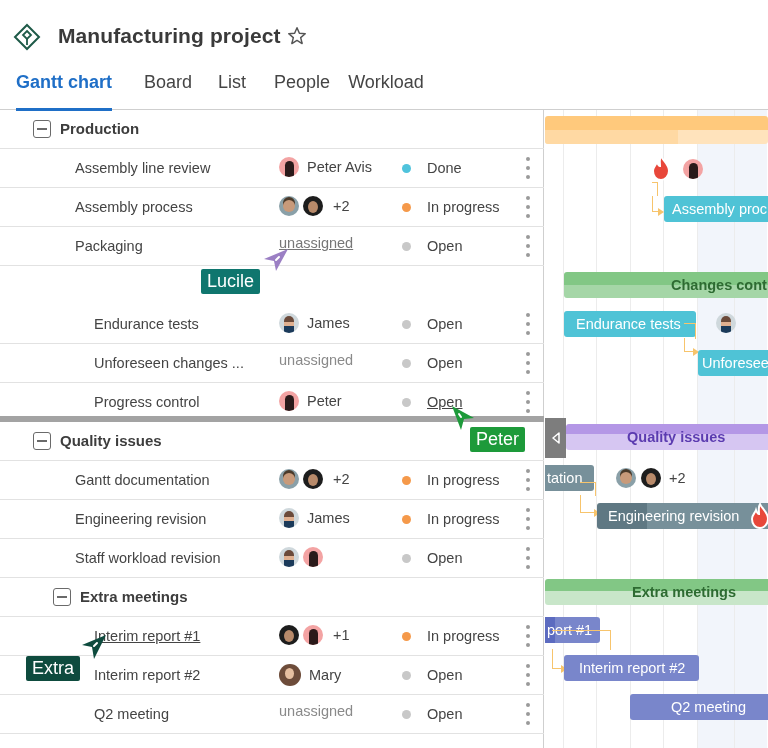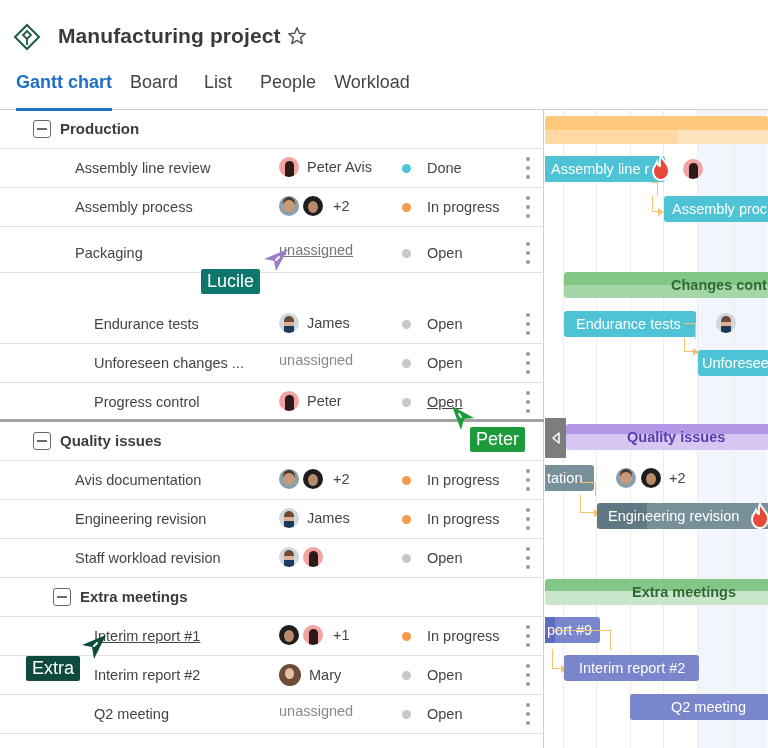--- a/index.html
+++ b/index.html
@@ -10,21 +10,21 @@
   .logo { position: absolute; left: 13px; top: 23px; width: 28px; height: 28px; }
   .title { position: absolute; left: 58px; top: 24px; font-size: 21px; font-weight: bold; color: #3a3a3a; letter-spacing: 0.1px; }
   .star { position: absolute; left: 286px; top: 25px; width: 22px; height: 22px; cursor: pointer; }
   .tabs { position: absolute; left: 0; top: 66px; height: 44px; display: flex; }
   .tab { position: relative; font-size: 18px; color: #454545; padding: 6px 0 0 0; margin-left: 16px; margin-right: 12px; cursor: pointer; height: 44px; }
   .tab.active { color: #1f6fc7; font-weight: bold; }
   .tab.active::after { content: ""; position: absolute; left: 0; right: 0; bottom: -1px; height: 3px; background: #1f6fc7; }
 
   .grid-left { position: absolute; left: 0; top: 110px; width: 544px; height: 638px; border-right: 1px solid #cfcfcf; }
   .row { position: absolute; left: 0; width: 544px; height: 39px; border-bottom: 1px solid #e2e2e2; display: flex; align-items: center; font-size: 15px; }
-  .row.group-top { border-bottom: 3px solid #a3a3a3; }
+  .row.group-top { border-bottom: 6px solid #a3a3a3; }
   .collapse-box { position: absolute; width: 18px; height: 18px; border: 1.5px solid #6a6a6a; border-radius: 3px; top: 10px; }
   .collapse-box::after { content: ""; position: absolute; left: 3px; right: 3px; top: 7px; height: 1.5px; background: #6a6a6a; }
   .group-label { position: absolute; top: 10px; font-size: 15px; font-weight: bold; color: #3d3d3d; }
   .task-name { position: absolute; top: 11px; color: #444; font-size: 14.5px; }
   .task-name.underline { text-decoration: underline; }
   .assignee { position: absolute; left: 279px; top: 8px; display: flex; align-items: center; gap: 4px; font-size: 14.5px; color: #444; }
   .assignee .name { margin-left: 4px; }
   .assignee .unassigned { color: #8a8a8a; }
   .assignee .unassigned.ul { text-decoration: underline; color: #777; }
   .avatar { width: 20px; height: 20px; border-radius: 50%; display: inline-block; position: relative; overflow: hidden; }
@@ -66,21 +66,21 @@
     <path d="M14 2 L26 14 L14 26 L2 14 Z" fill="none" stroke="#1e5a48" stroke-width="2"></path>
     <path d="M14 8 L18 12 L14 16 L10 12 Z" fill="none" stroke="#1e5a48" stroke-width="1.8"></path>
     <path d="M14 16 L14 22" stroke="#1e5a48" stroke-width="1.8"></path>
   </svg>
   <div class="title">Manufacturing project</div>
   <svg class="star" viewBox="0 0 24 24">
     <path d="M12 3 L14.6 9 L21 9.5 L16 13.8 L17.6 20.2 L12 16.8 L6.4 20.2 L8 13.8 L3 9.5 L9.4 9 Z" fill="none" stroke="#555" stroke-width="1.6" stroke-linejoin="round"></path>
   </svg>
   <div class="tabs">
     <div class="tab active">Gantt chart</div>
-    <div class="tab" style="margin-left:6px">Board</div>
+    <div class="tab" style="margin-left:20px">Board</div>
     <div class="tab" style="margin-left:14px">List</div>
     <div class="tab" style="margin-left:16px">People</div>
     <div class="tab" style="margin-left:6px">Workload</div>
   </div>
 </div>
 
 <div class="grid-left">
 
   <div class="row" style="top:39px">
     <div class="task-name" style="left:75px">Assembly line review</div>
@@ -115,21 +115,21 @@
       <span class="dot" style="background:#f5994a"></span>
       <span class="label">In progress</span>
     </div>
     <div class="kebab">
         <span></span>
         <span></span>
         <span></span>
       </div>
   </div>
 
-  <div class="row" style="top:124px">
+  <div class="row" style="top:117px">
     <div class="task-name" style="left:75px">Packaging</div>
     <div class="assignee">
       <span class="unassigned ul">unassigned</span>
     </div>
     <div class="status">
       <span class="dot" style="background:#c8c8c8"></span>
       <span class="label">Open</span>
     </div>
     <div class="kebab">
         <span></span>
@@ -188,21 +188,21 @@
         <span></span>
       </div>
   </div>
 
   <div class="row" style="top:312px">
     <div class="collapse-box" style="left:33px"></div>
     <div class="group-label" style="left:60px">Quality issues</div>
   </div>
 
   <div class="row" style="top:351px">
-    <div class="task-name" style="left:75px">Avis documentation</div>
+    <div class="task-name" style="left:75px">Gantt documentation</div>
     <div class="assignee">
       <span class="avatar av-man1"></span>
       <span class="avatar av-man2"></span>
       <span class="plus">+2</span>
     </div>
     <div class="status">
       <span class="dot" style="background:#f5994a"></span>
       <span class="label">In progress</span>
     </div>
     <div class="kebab">
@@ -309,21 +309,20 @@
   <div class="vline" style="left:51px"></div>
   <div class="vline" style="left:85px"></div>
   <div class="vline" style="left:118px"></div>
   <div class="vline" style="left:152px"></div>
   <div class="vline" style="left:189px"></div>
 
   <div class="summary" style="left:0; top:6px; width:223px; height:28px; background:linear-gradient(#ffc97c 0 50%, #ffe3bc 50%);">
     <div style="position:absolute;left:0;top:14px;width:133px;height:14px;background:#ffd9a3"></div>
   </div>
 
-  <div class="bar" style="left:0; top:46px; width:120px; background:#4fc3d6; border-radius:0 3px 3px 0;">Assembly line r</div>
   <svg class="flame" style="left:104px; top:45px;" viewBox="0 0 24 26">
     <path d="M12 1 C14 6 20 9 20 16 C20 21 16 25 12 25 C7 25 4 21 4 16 C4 12 7 10 8 7 C9 10 10 11 11 11 C11 7 10 4 12 1 Z" fill="#e8473a" stroke="#fff" stroke-width="2"></path>
   </svg>
   <span class="avatar av-peter" style="position:absolute; left:138px; top:49px;"></span>
   <div class="dep" style="left:107px; top:72px; width:6px; height:14px; border-left:none; border-bottom:none;"></div>
   <div class="dep" style="left:107px; top:86px; width:6px; height:16px; border-right:none; border-top:none;"></div>
   <div class="arrowhead" style="left:113px; top:98px;"></div>
 
   <div class="bar" style="left:119px; top:86px; width:110px; background:#4fc3d6; padding-left:8px;">Assembly proc</div>
 
@@ -347,21 +346,21 @@
   <div class="dep" style="left:35px; top:385px; width:16px; height:18px; border-right:none; border-top:none;"></div>
   <div class="arrowhead" style="left:49px; top:399px;"></div>
 
   <div class="bar" style="left:52px; top:393px; width:175px; background:linear-gradient(90deg, #5f7883 0 50px, #77909a 50px); padding-left:11px;">Engineering revision</div>
   <svg class="flame" style="left:203px; top:393px;" viewBox="0 0 24 26">
     <path d="M12 1 C14 6 20 9 20 16 C20 21 16 25 12 25 C7 25 4 21 4 16 C4 12 7 10 8 7 C9 10 10 11 11 11 C11 7 10 4 12 1 Z" fill="#e8473a" stroke="#fff" stroke-width="2"></path>
   </svg>
 
   <div class="summary" style="left:0; top:469px; width:229px; background:linear-gradient(#82c785 0 45%, #c8e6c9 45%); color:#2e6b32; padding-left:87px;">Extra meetings</div>
 
-  <div class="bar" style="left:0; top:507px; width:55px; background:linear-gradient(90deg, #5c6bc0 0 10px, #7986cb 10px); border-radius:0 3px 3px 0; padding-left:2px;">port #9</div>
+  <div class="bar" style="left:0; top:507px; width:55px; background:linear-gradient(90deg, #5c6bc0 0 10px, #7986cb 10px); border-radius:0 3px 3px 0; padding-left:2px;">port #1</div>
   <div class="dep" style="left:7px; top:520px; width:59px; height:20px; border-left:none; border-bottom:none;"></div>
   <div class="dep" style="left:7px; top:539px; width:12px; height:20px; border-right:none; border-top:none;"></div>
   <div class="arrowhead" style="left:16px; top:555px;"></div>
 
   <div class="bar" style="left:19px; top:545px; width:135px; background:#7986cb; padding-left:15px;">Interim report #2</div>
 
   <div class="bar" style="left:85px; top:584px; width:140px; background:#7986cb; padding-left:41px;">Q2 meeting</div>
 </div>
 
 <div class="scroll-handle">

